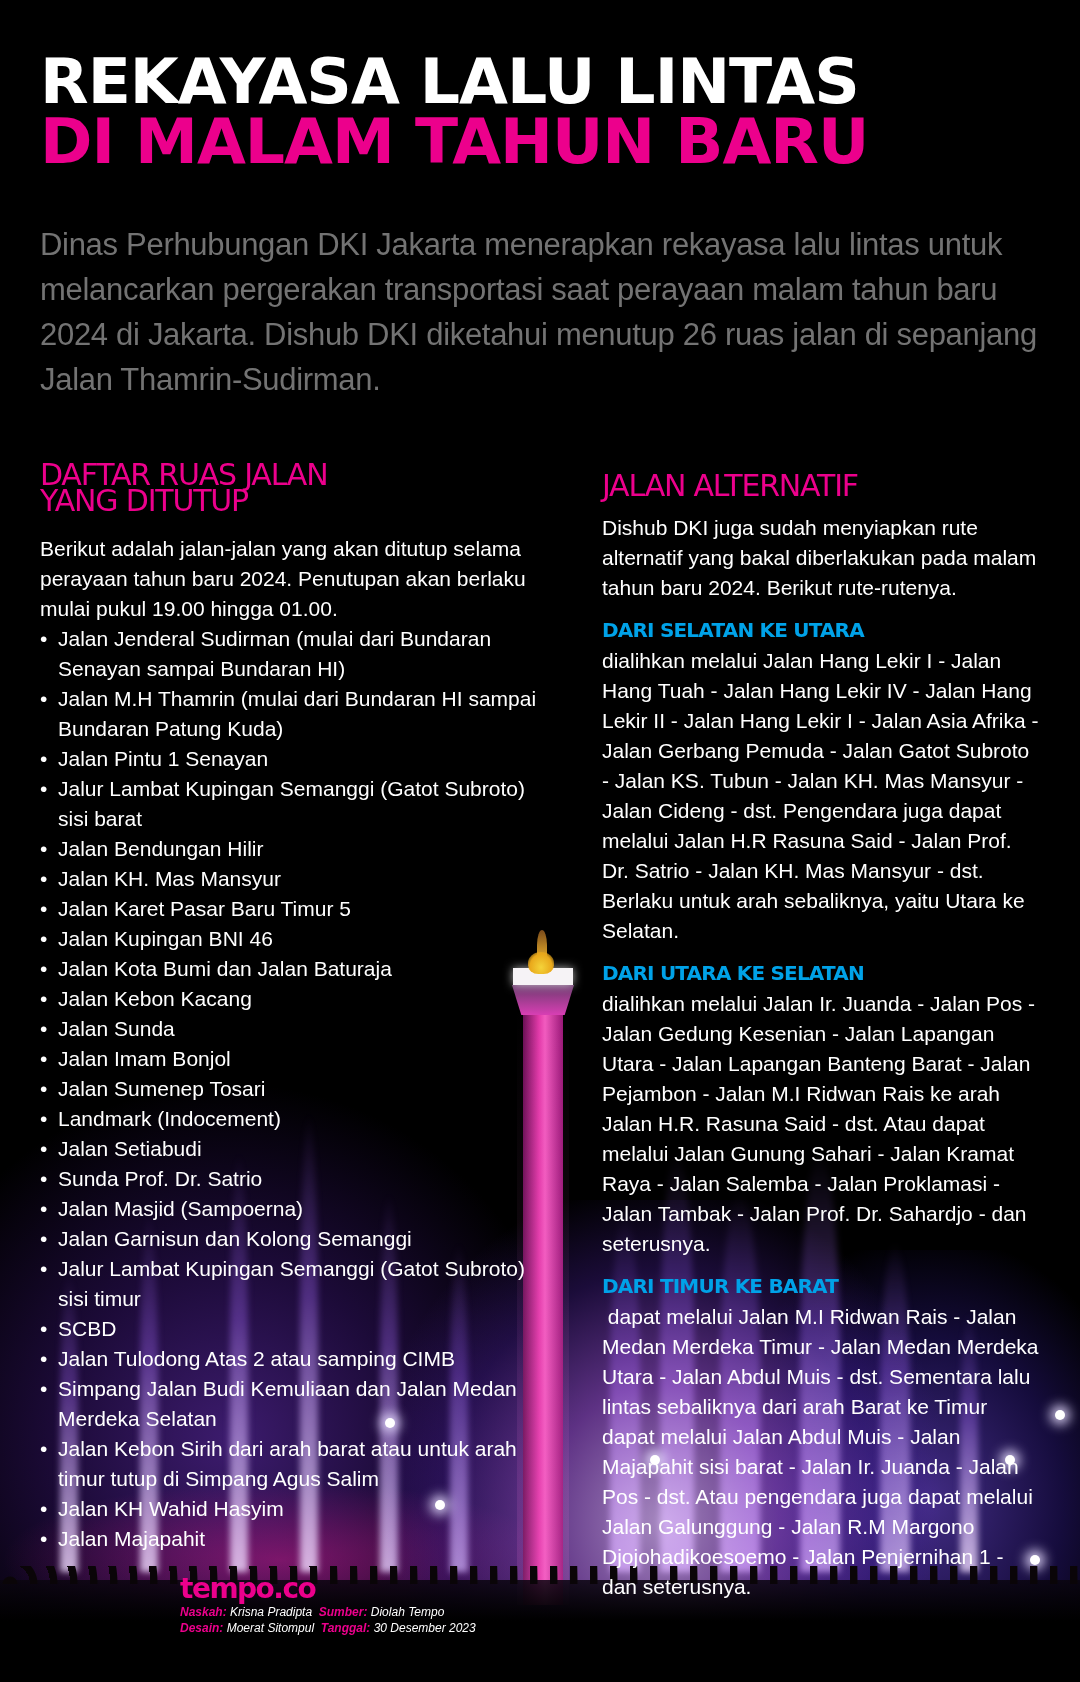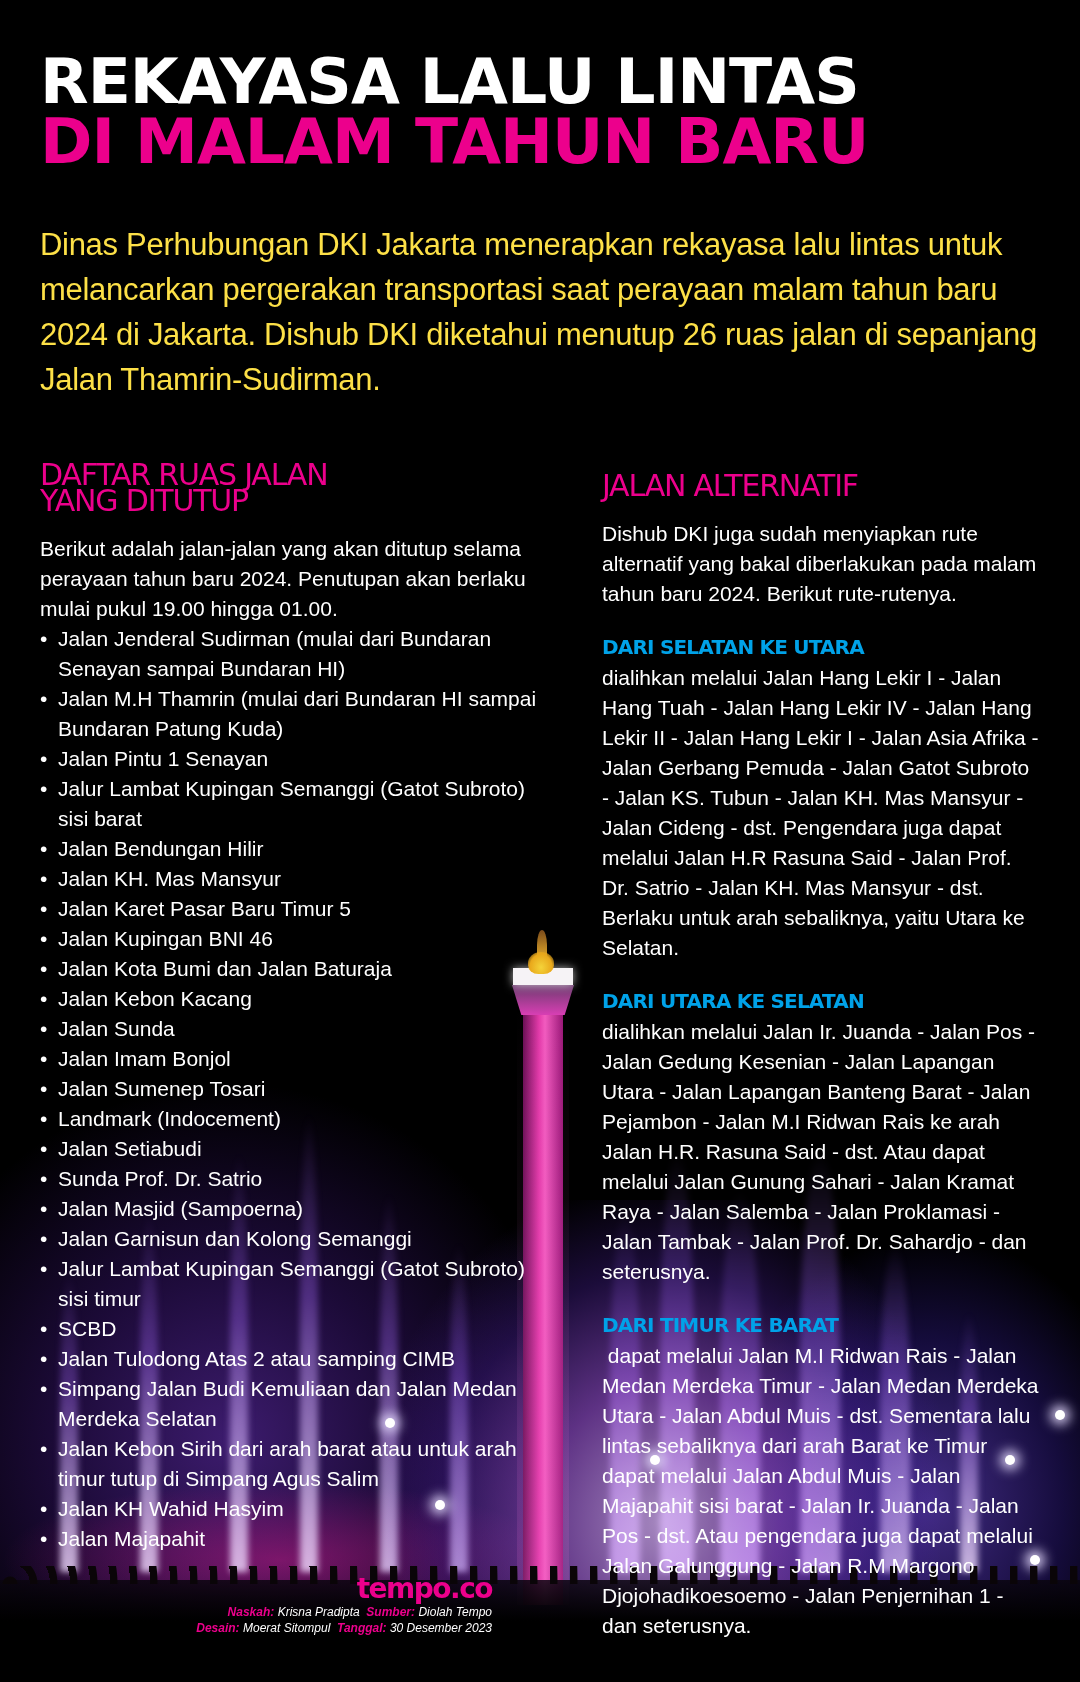--- a/index.html
+++ b/index.html
@@ -45,43 +45,43 @@
 
   
   .content { position: absolute; inset: 0; z-index: 1; }
 
   .title { position: absolute; left: 40px; top: 52px; font-family: "DejaVu Sans", sans-serif; font-weight: bold;
     font-size: 62px; line-height: 60px; letter-spacing: -1px; text-transform: uppercase; transform: scaleX(1.02); transform-origin: left; }
   .title-line1 { color: #ffffff; display: block; }
   .title-line2 { color: #ec008c; display: block; }
 
   .intro { position: absolute; left: 40px; top: 222px; width: 1000px; font-family: "Liberation Sans", sans-serif;
-    font-size: 31px; line-height: 45px; color: #fde047; letter-spacing: -0.3px; }
+    font-size: 31px; line-height: 45px; color: #737373; letter-spacing: -0.3px; }
 
   .col-left { position: absolute; left: 40px; top: 462px; width: 500px; }
   .col-right { position: absolute; left: 602px; top: 473px; width: 440px; }
 
   .section-heading { font-family: "DejaVu Sans", sans-serif; font-weight: normal; color: #ec008c;
     font-size: 30px; line-height: 26px; letter-spacing: -1.2px; text-transform: uppercase; }
   .section-heading span { display: block; }
 
   .body-text { font-family: "Liberation Sans", sans-serif; font-size: 21px; line-height: 30px; color: #fff; }
 
   .left-intro { margin-top: 20px; }
   .road-list { list-style: none; }
   .road-list li { position: relative; padding-left: 18px; font-size: 21px; line-height: 30px; }
   .road-list li::before { content: "•"; position: absolute; left: 0; top: 0; color: #fff; }
 
-  .right-intro { margin-top: 20px; }
-  .route { margin-top: 24px; }
+  .right-intro { margin-top: 14px; }
+  .route { margin-top: 13px; }
   .route-heading { font-family: "DejaVu Sans", sans-serif; font-weight: bold; color: #00a2e8; font-size: 20px;
     line-height: 28px; letter-spacing: -0.8px; text-transform: uppercase; }
   .route-text { margin-top: 2px; }
 
-  .footer { position: absolute; left: 172px; top: 1574px; width: 320px; text-align: right; }
+  .footer { position: absolute; left: 180px; top: 1574px; width: 320px; text-align: left; }
   .brand { font-family: "DejaVu Sans", sans-serif; font-weight: bold; color: #ec008c; font-size: 28px;
     letter-spacing: -1.5px; line-height: 30px; display: inline-block; }
   .credits { font-family: "Liberation Sans", sans-serif; font-style: italic; font-size: 12px; line-height: 16px; color: #fff; }
   .credits .lbl { color: #ec008c; font-weight: bold; }
 </style>
 </head>
 <body>
 
 <div class="scene">
   <div class="sky"></div>

